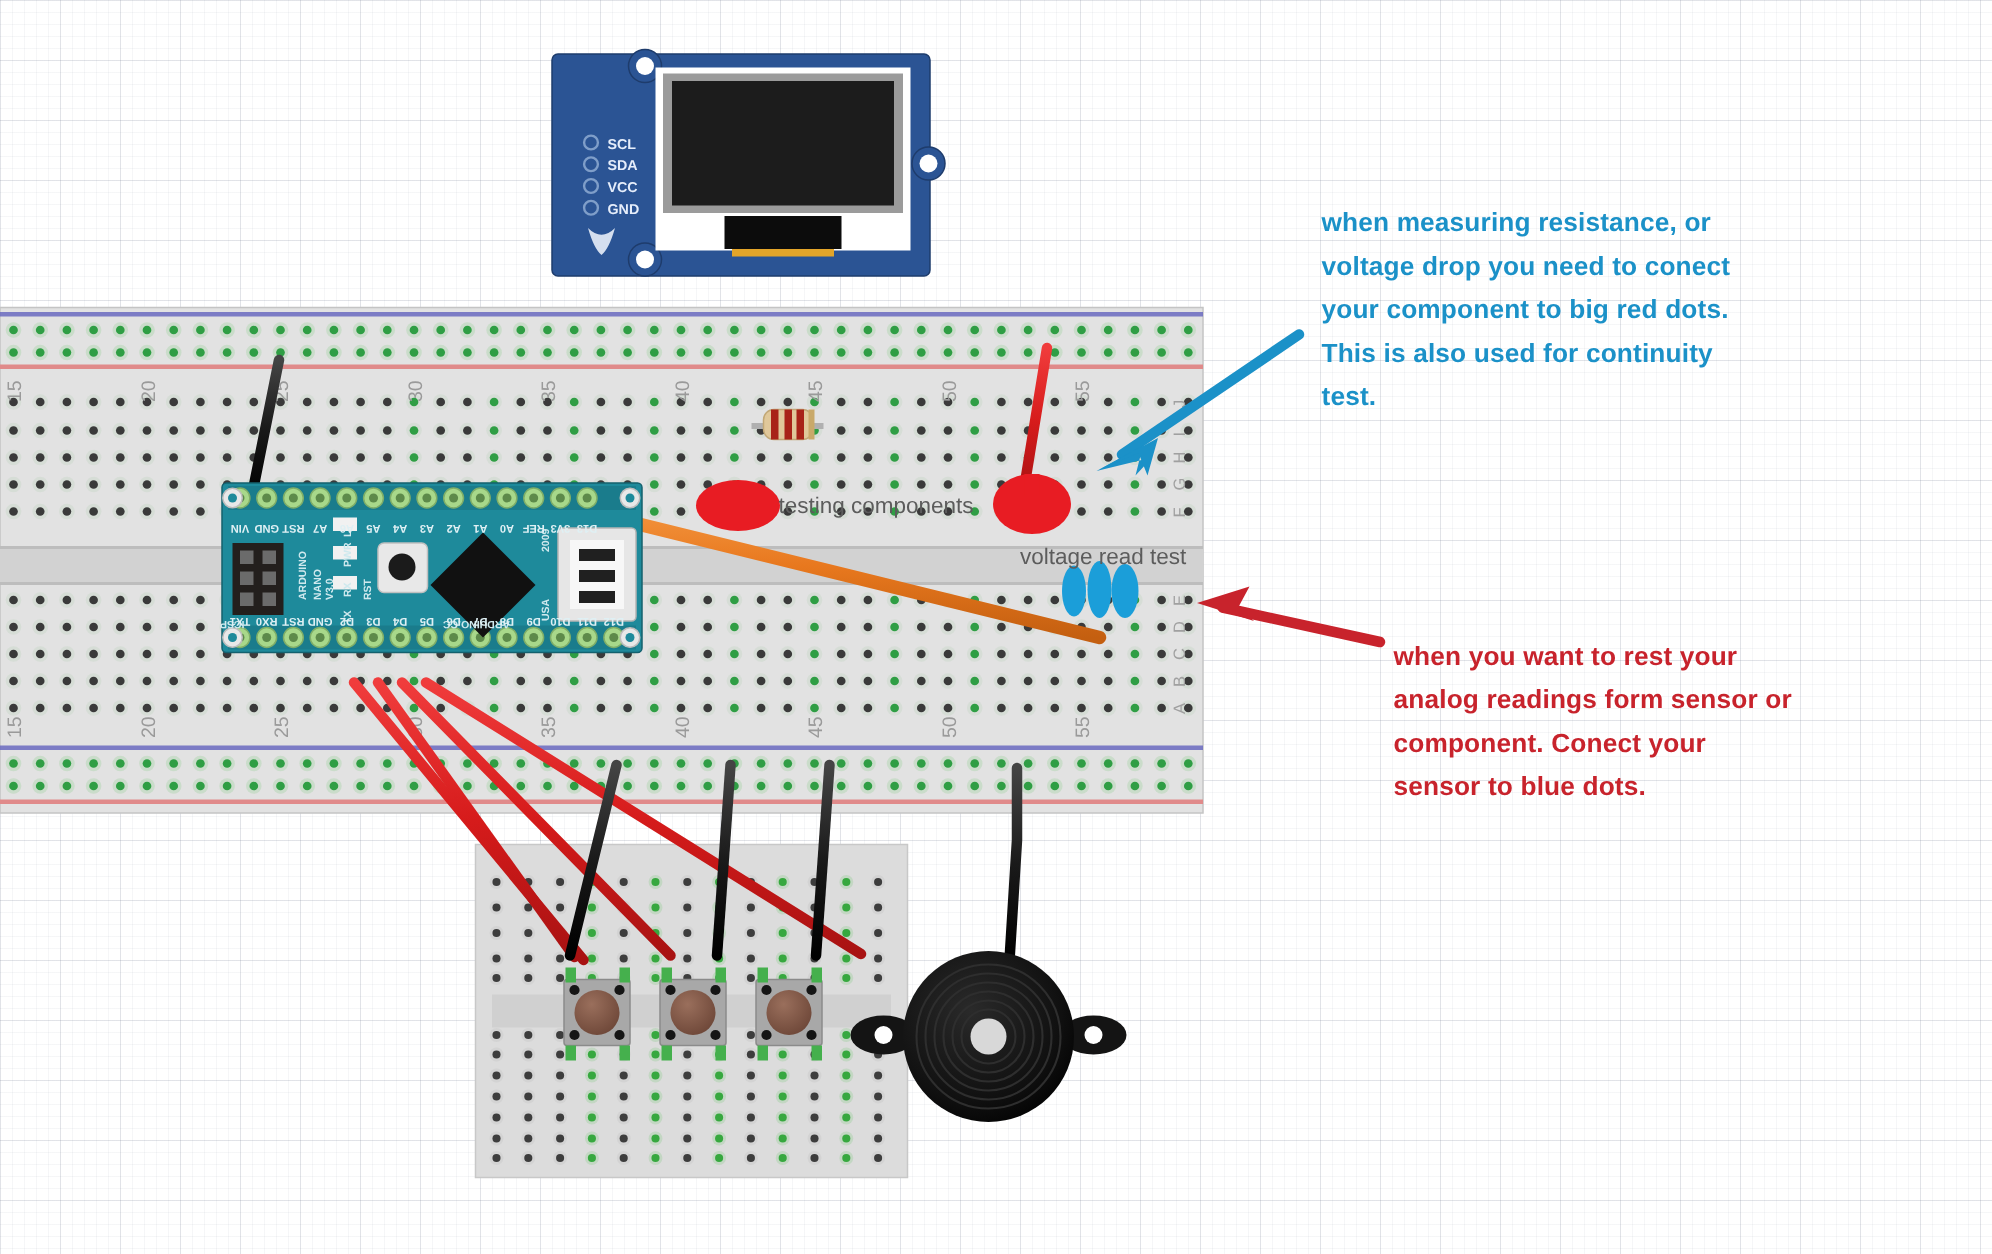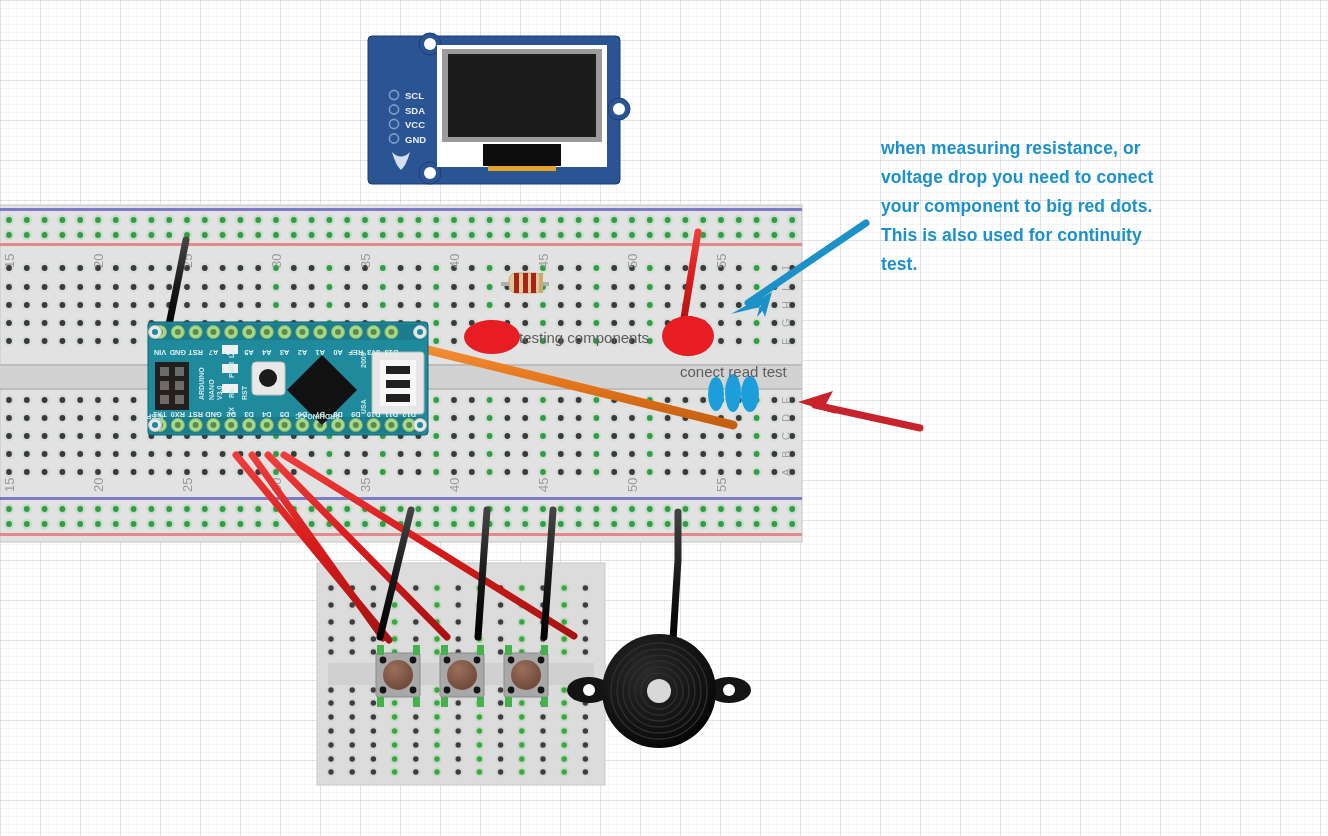--- a/index.html
+++ b/index.html
@@ -2002,17 +2002,18 @@
       <polygon points="731,314 762,297 757,317 768,305" fill="#1b91c8"></polygon>
       <path d="M733,313 L772,292 L765,317 L759,302 Z" fill="#1b91c8"></path>
     </g>
     <g>
       <line x1="920" y1="428" x2="815" y2="405" stroke="#c8232c" stroke-width="7" stroke-linecap="round"></line>
       <path d="M798,402 L833,391 L826,404 L836,414 Z" fill="#c8232c"></path>
     </g>
   </svg>
 
   <div class="ann ann-blue">when measuring resistance, or voltage drop you need to conect your component to big red dots. This is also used for continuity test.</div>
+  <div class="ann ann-red">when you want to rest your analog readings form sensor or component. Conect  your sensor to blue dots.</div>
 
   <div class="bb-label" id="label-testing">testing components</div>
-  <div class="bb-label" id="label-analog">conect read test</div>
+  <div class="bb-label" id="label-analog">voltage read test</div>
 
 </div>
 
 </body></html>

